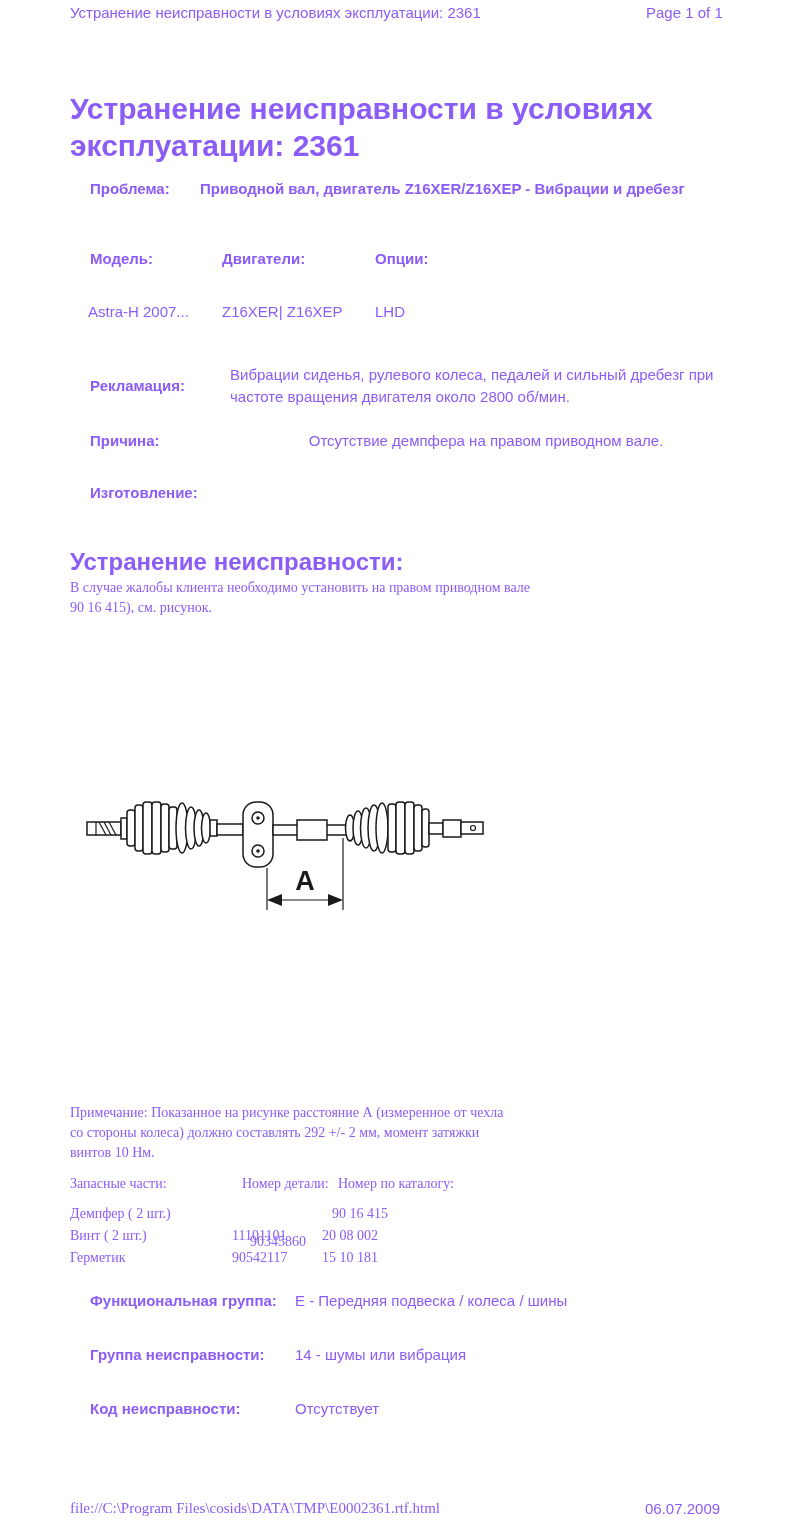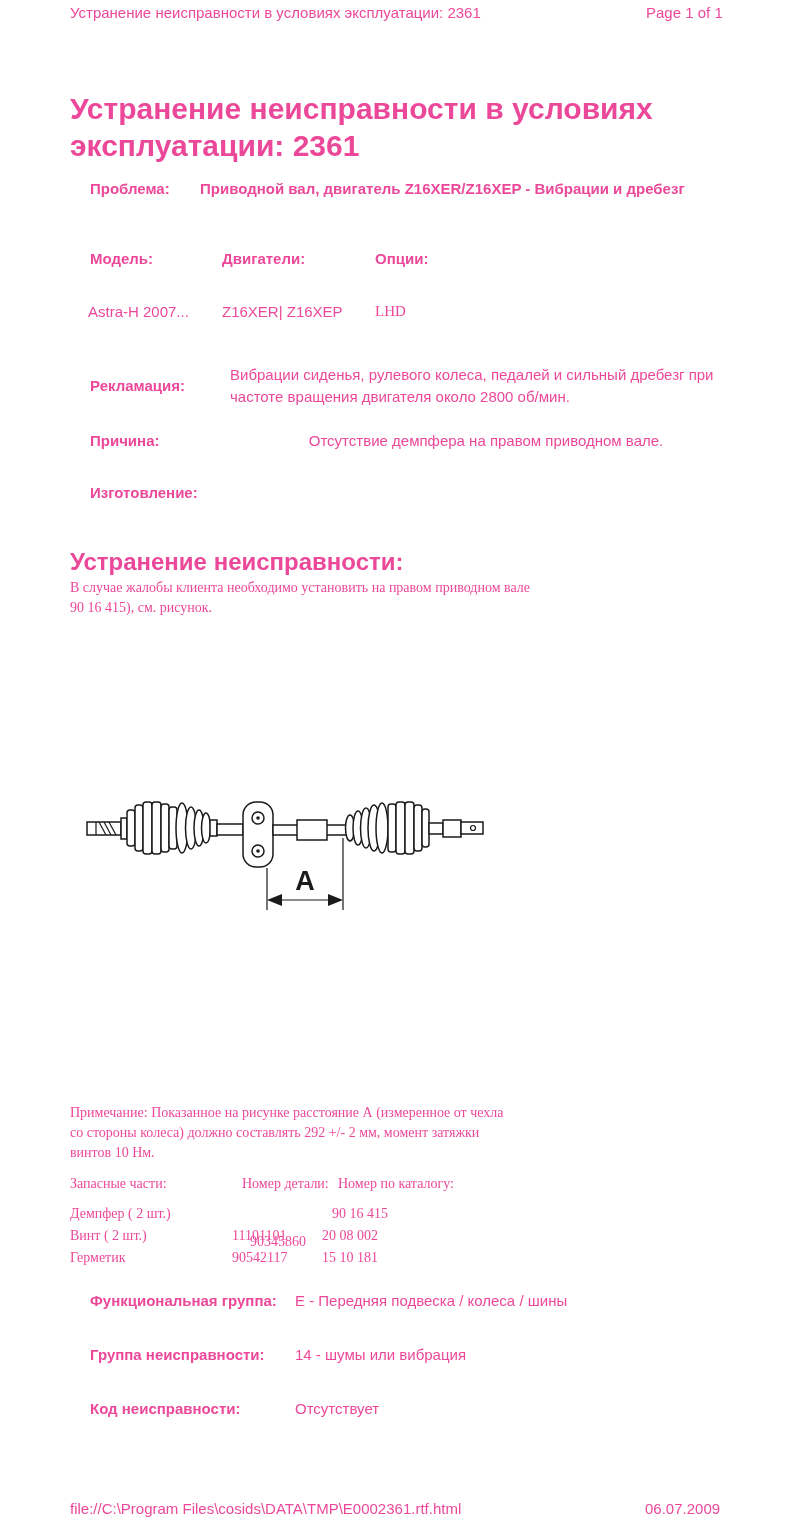--- a/index.html
+++ b/index.html
@@ -1,25 +1,25 @@
 <!DOCTYPE html>
 <html><head>
 <meta charset="utf-8">
 <style>
   html,body { margin:0; padding:0; background:#ffffff; }
   .page {
     position:relative; width:804px; height:1531px; background:#ffffff;
-    font-family:"Liberation Sans", sans-serif; color:#ec4899; overflow:hidden;
+    font-family:"Liberation Sans", sans-serif; color:#8b5cf6; overflow:hidden;
   }
   .abs { position:absolute; }
 
   
   .run-head-title { left:70px; top:4px; font-size:15px; }
   .run-head-page  { left:646px; top:4px; font-size:15px; }
-  .run-foot-path  { left:70px; top:1500px; font-size:15px; }
+  .run-foot-path  { left:70px; top:1500px; font-size:15px;font-family:Liberation Serif, serif; }
   .run-foot-date  { left:645px; top:1500px; font-size:15px; }
 
   
   .doc-title {
     left:70px; top:70px; width:680px;
     font-size:30px; font-weight:bold; line-height:1.24; letter-spacing:0px;
   }
 
   .lbl  { font-weight:bold; font-size:15px; }
   .val  { font-size:15px; }
@@ -28,21 +28,21 @@
   
   .problem-label { left:90px;  top:180px; }
   .problem-value { left:200px; top:180px; width:560px; }
 
   
   .veh-l1 { left:90px;  top:250px; }
   .veh-l2 { left:222px; top:250px; }
   .veh-l3 { left:375px; top:250px; }
   .veh-v1 { left:88px;  top:303px; }
   .veh-v2 { left:222px; top:303px; }
-  .veh-v3 { left:375px; top:303px;font-family:Liberation Serif, serif; }
+  .veh-v3 { left:375px; top:303px; }
 
   
   .complaint-label { left:90px;  top:377px; }
   .complaint-value { left:230px; top:364px; width:512px; line-height:1.45; }
   .cause-label     { left:90px;  top:432px; }
   .cause-value     { left:230px; top:432px; width:512px;text-align:center; }
   .production-label{ left:90px;  top:484px; }
 
   
   .remedy-heading {

